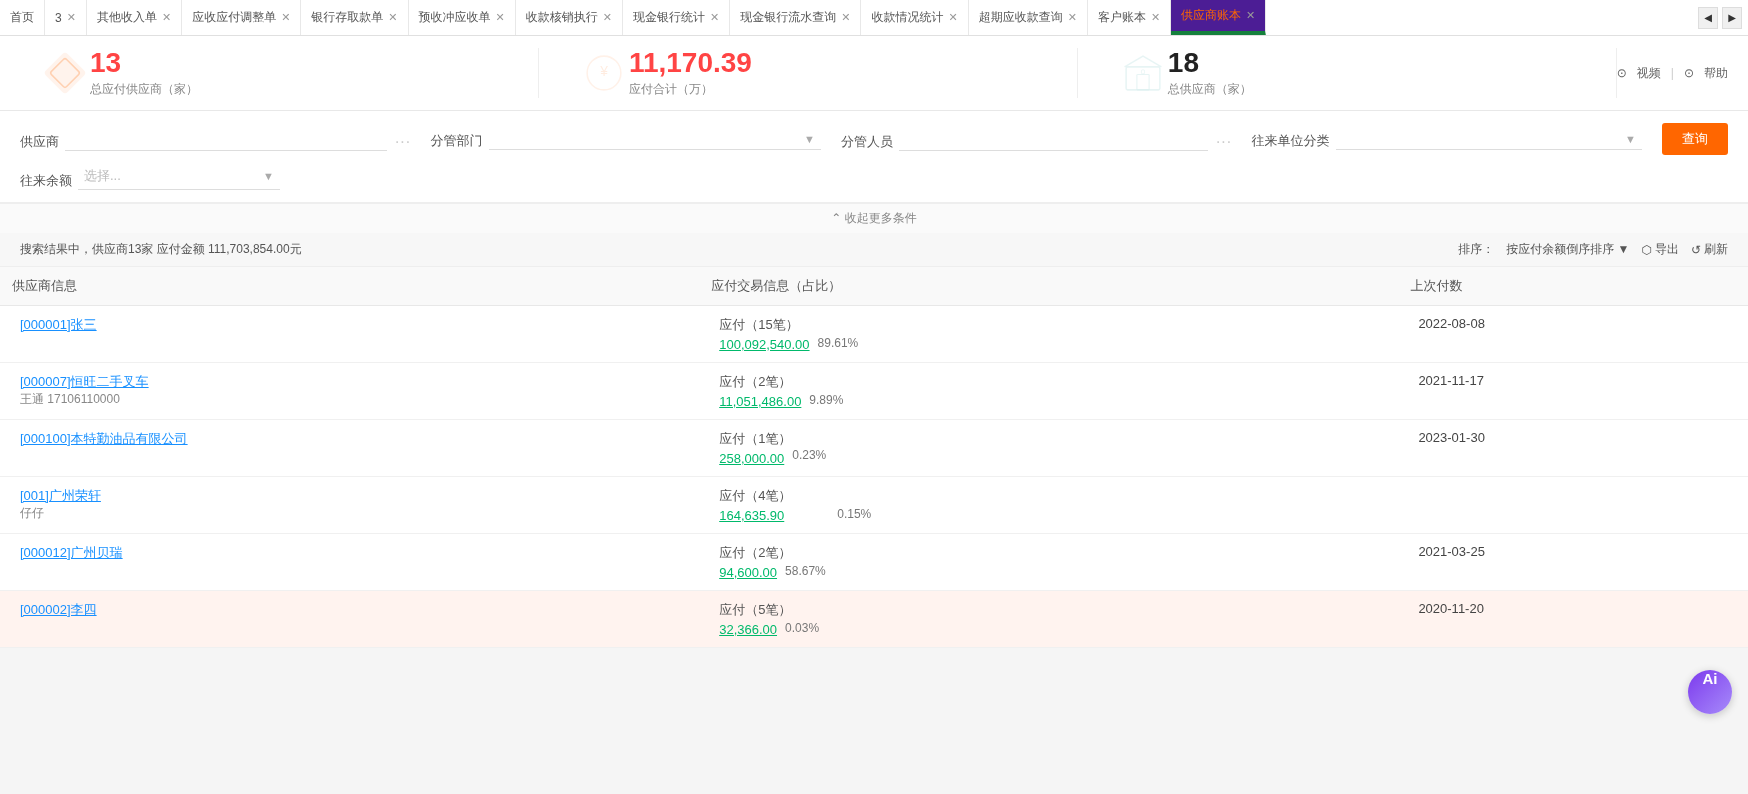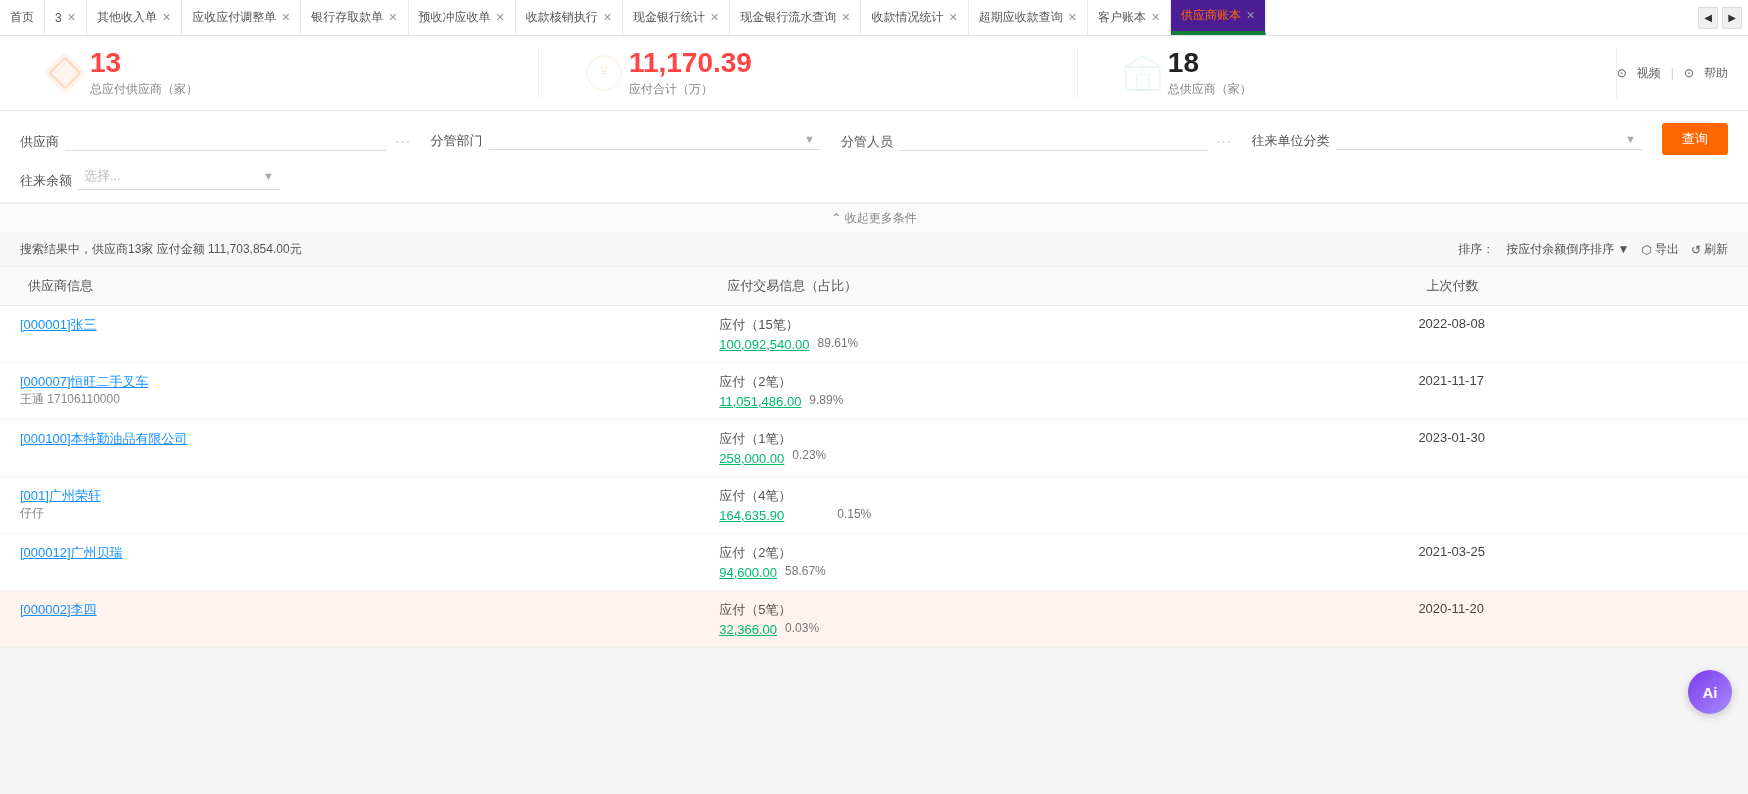--- a/index.html
+++ b/index.html
@@ -176,21 +176,21 @@
     }
     .data-table {
       width: 100%;
       border-collapse: collapse;
     }
     .data-table thead tr {
       background: #f9f9f9;
       border-bottom: 1px solid #e8e8e8;
     }
     .data-table thead th {
-      padding: 10px 28px;
+      padding: 10px 12px;
       text-align: left;
       font-weight: 500;
       font-size: 13px;
       color: #555;
       white-space: nowrap;
     }
     .data-table tbody tr {
       border-bottom: 1px solid #f0f0f0;
     }
     .data-table tbody tr.highlighted { background: #fff3ef; }
@@ -465,15 +465,15 @@
               <span class="tx-amount">32,366.00</span>
               <span class="tx-percent">0.03%</span>
             </div>
           </td>
           <td class="date-cell">2020-11-20</td>
         </tr>
       </tbody>
   </table>
 </div>
 
-<div style="position:fixed; right:16px; bottom:80px; background:linear-gradient(135deg,#7c3aed,#a78bfa); color:#fff; border-radius:50%; width:44px; height:44px; display:flex; align-items:center; justify-content:center; font-size:15px; font-weight:bold; box-shadow:0 2px 8px rgba(0,0,0,0.2); cursor:pointer; z-index:999;">
+<div style="position:fixed; right:16px; bottom:80px; background:linear-gradient(135deg,#7c3aed,#a78bfa); color:#fff; border-radius:50%; width:44px; height:44px; display:flex; justify-content:center; font-size:15px; font-weight:bold; box-shadow:0 2px 8px rgba(0,0,0,0.2); cursor:pointer; z-index:999;">
   <span>Ai</span>
 </div>
 
 </body></html>

